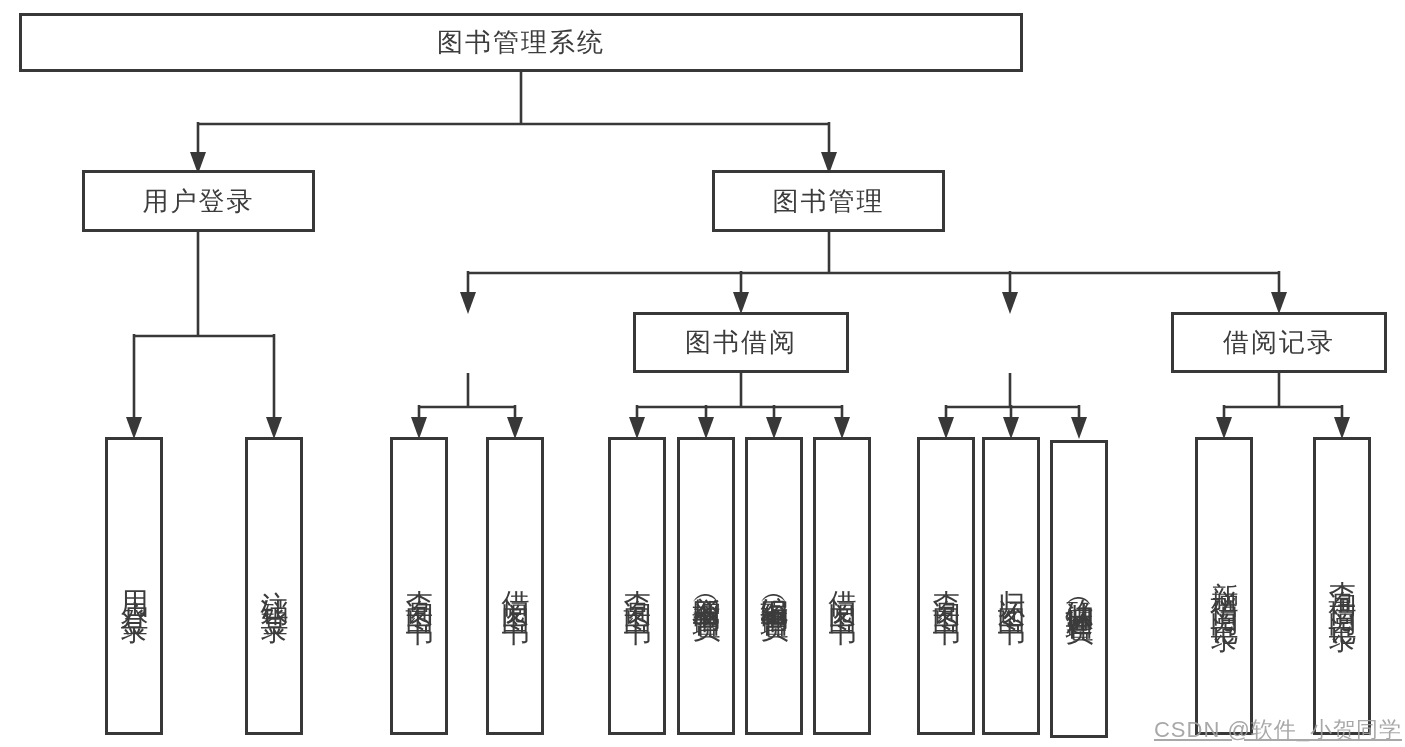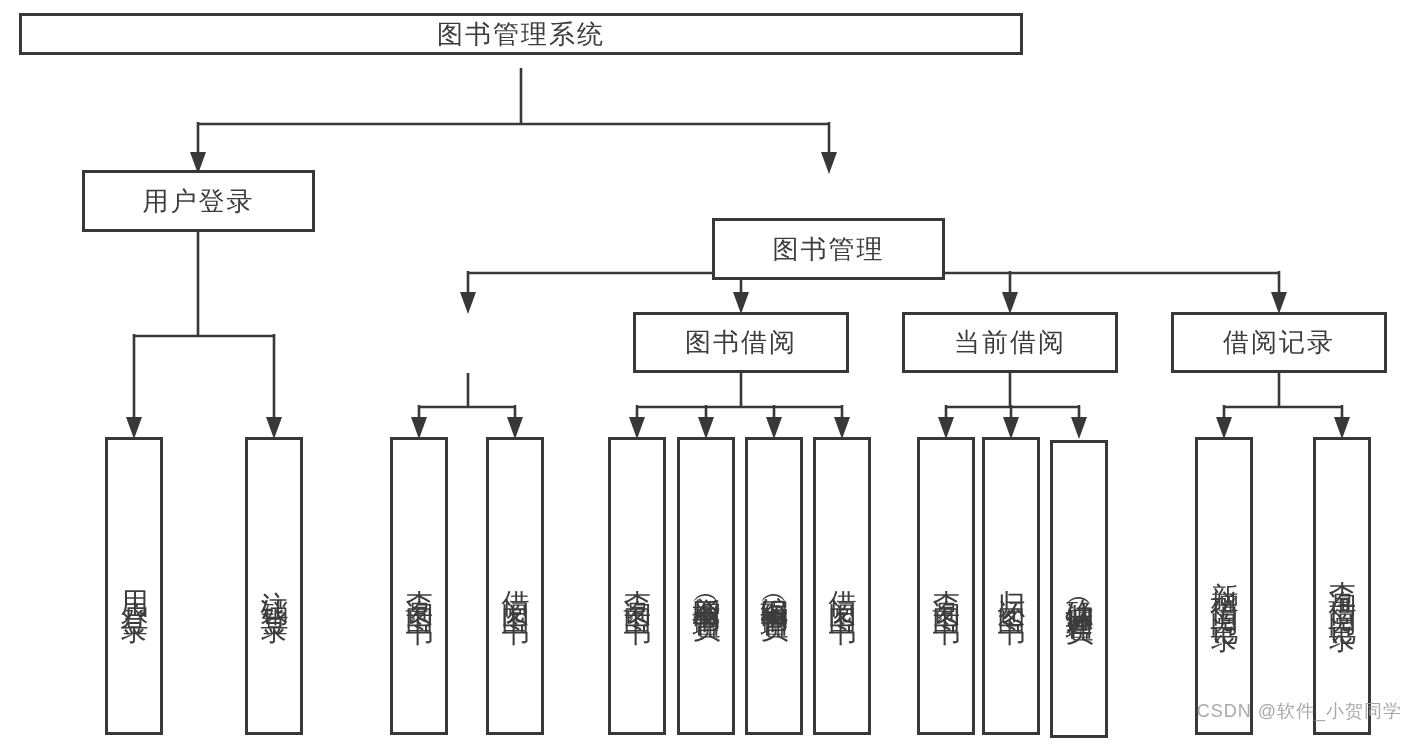--- a/index.html
+++ b/index.html
@@ -40,27 +40,28 @@
   .vlabel{
     writing-mode:vertical-rl;
     text-orientation:mixed;
     font-size:28px;
     line-height:1;
     white-space:nowrap;
     color:var(--text);
   }
   .watermark{
     position:absolute;
-    right:3px;top:699px;
-    font-size:18px;
+    right:3px;top:715px;
+    font-size:22px;
     color:var(--watermark);
     letter-spacing:1px;
     white-space:nowrap;
     z-index:5;
     opacity:0.9;
+    text-decoration:underline;
   }
 </style>
 </head>
 <body>
 
 <div class="canvas">
 
   <svg class="connectors" viewBox="0 0 1405 747" xmlns="http://www.w3.org/2000/svg">
 
     <path d="M521 68 V124 M198 124 H829 M198 122 V158 M829 122 V158"></path>
@@ -90,36 +91,33 @@
     <path d="M1010 373 V407 M946 407 H1079 M946 405 V423 M1011 405 V423 M1079 405 V423"></path>
     <polygon points="938,417 954,417 946,439"></polygon>
     <polygon points="1003,417 1019,417 1011,439"></polygon>
     <polygon points="1071,417 1087,417 1079,439"></polygon>
 
     <path d="M1279 373 V407 M1224 407 H1342 M1224 405 V423 M1342 405 V423"></path>
     <polygon points="1216,417 1232,417 1224,439"></polygon>
     <polygon points="1334,417 1350,417 1342,439"></polygon>
   </svg>
 
-  <div class="box" style="left:19px;top:13px;width:1004px;height:42px;">
+  <div class="box" style="left:19px;top:13px;width:1004px;height:59px;">
     <span class="hlabel">图书管理系统</span>
   </div>
 
   <div class="box" style="left:82px;top:170px;width:233px;height:62px;">
     <span class="hlabel">用户登录</span>
   </div>
-  <div class="box" style="left:712px;top:170px;width:233px;height:62px;margin-top:48px;">
+  <div class="box" style="left:712px;top:170px;width:233px;height:62px;">
     <span class="hlabel">图书管理</span>
   </div>
 
   <div class="box" style="left:633px;top:312px;width:216px;height:61px;justify-content:center;">
     <span class="hlabel">图书借阅</span>
-  </div>
-  <div class="box" style="left:902px;top:312px;width:216px;height:61px;">
-    <span class="hlabel">当前借阅</span>
   </div>
   <div class="box" style="left:1171px;top:312px;width:216px;height:61px;">
     <span class="hlabel">借阅记录</span>
   </div>
 
   <div class="box leaf" style="left:105px;">
     <span class="vlabel" style="letter-spacing: 9px;">用户登录</span>
   </div>
   <div class="box leaf" style="left:245px;">
     <span class="vlabel" style="letter-spacing: 9px;">注销登录</span>

